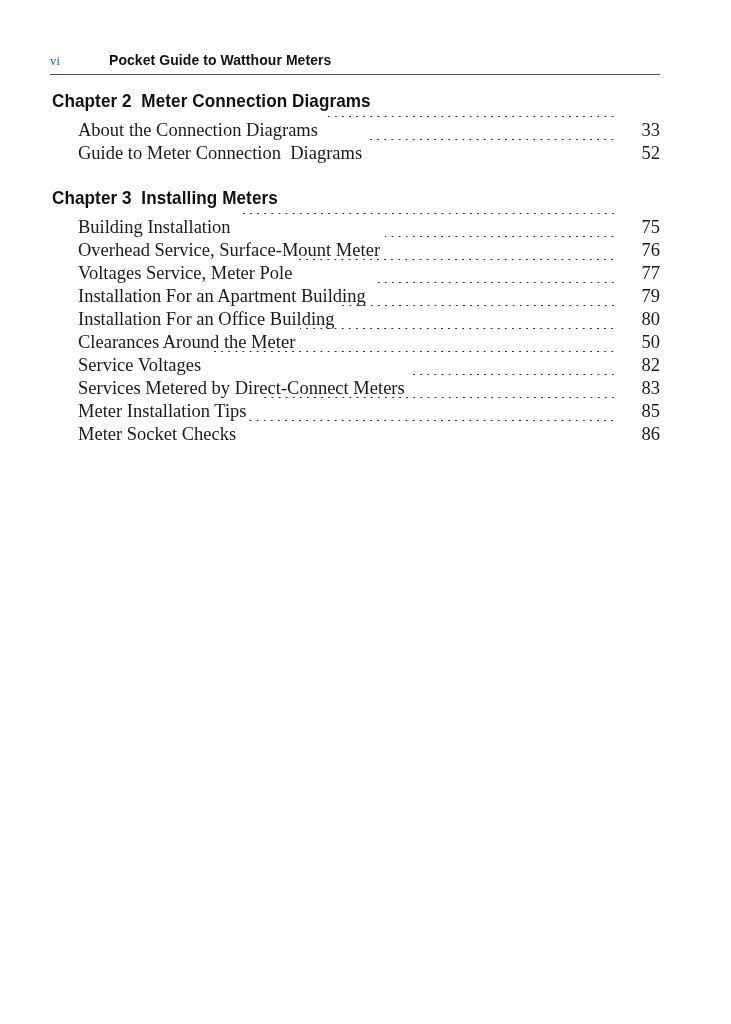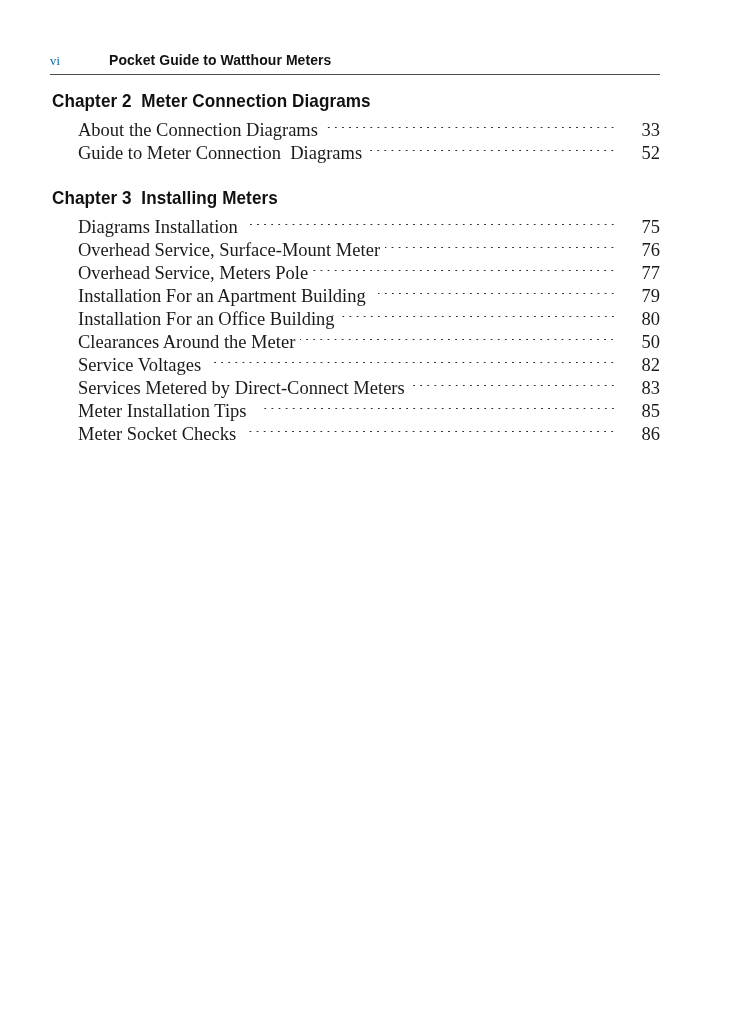--- a/index.html
+++ b/index.html
@@ -89,21 +89,21 @@
     transform: scaleX(0.9);
     transform-origin: left center;
     white-space: pre;
     margin: 0 0 5px 2px;
   }
 
   .entries { margin: 0; padding: 0; list-style: none; }
 
   .entry {
     display: flex;
-    align-items: center;
+    align-items: flex-start;
     margin-left: 28px;
     font-size: 18.5px;
     line-height: 23px;
     color: #1a1a1a;
     white-space: pre;
   }
   .entry-title { flex: 0 0 auto; }
   .entry-leader {
     flex: 1 1 auto;
     position: relative;
@@ -150,23 +150,23 @@
   <div class="chapter-block first">
         <div class="chapter-heading">Chapter 2  Meter Connection Diagrams</div>
         <ul class="entries">
           <li class="entry"><span class="entry-title">About the Connection Diagrams</span><span class="entry-leader"></span><span class="entry-page">33</span></li>
           <li class="entry"><span class="entry-title">Guide to Meter Connection  Diagrams</span><span class="entry-leader"></span><span class="entry-page">52</span></li>
         </ul>
       </div>
       <div class="chapter-block subsequent">
         <div class="chapter-heading">Chapter 3  Installing Meters</div>
         <ul class="entries">
-          <li class="entry wide-gap"><span class="entry-title">Diagrams Installation</span><span class="entry-leader"></span><span class="entry-page">75</span></li>
+          <li class="entry wide-gap"><span class="entry-title">Building Installation</span><span class="entry-leader"></span><span class="entry-page">75</span></li>
           <li class="entry"><span class="entry-title">Overhead Service, Surface-Mount Meter</span><span class="entry-leader"></span><span class="entry-page">76</span></li>
-          <li class="entry"><span class="entry-title">Overhead Service, Meters Pole</span><span class="entry-leader"></span><span class="entry-page">77</span></li>
+          <li class="entry"><span class="entry-title">Voltages Service, Meter Pole</span><span class="entry-leader"></span><span class="entry-page">77</span></li>
           <li class="entry wide-gap"><span class="entry-title">Installation For an Apartment Building</span><span class="entry-leader"></span><span class="entry-page">79</span></li>
           <li class="entry"><span class="entry-title">Installation For an Office Building</span><span class="entry-leader"></span><span class="entry-page">80</span></li>
           <li class="entry"><span class="entry-title">Clearances Around the Meter</span><span class="entry-leader"></span><span class="entry-page">50</span></li>
           <li class="entry wide-gap"><span class="entry-title">Service Voltages</span><span class="entry-leader"></span><span class="entry-page">82</span></li>
           <li class="entry"><span class="entry-title">Services Metered by Direct-Connect Meters</span><span class="entry-leader"></span><span class="entry-page">83</span></li>
           <li class="entry wide-gap"><span class="entry-title">Meter Installation Tips</span><span class="entry-leader"></span><span class="entry-page">85</span></li>
           <li class="entry wide-gap"><span class="entry-title">Meter Socket Checks</span><span class="entry-leader"></span><span class="entry-page">86</span></li>
         </ul>
       </div>
     </div>

